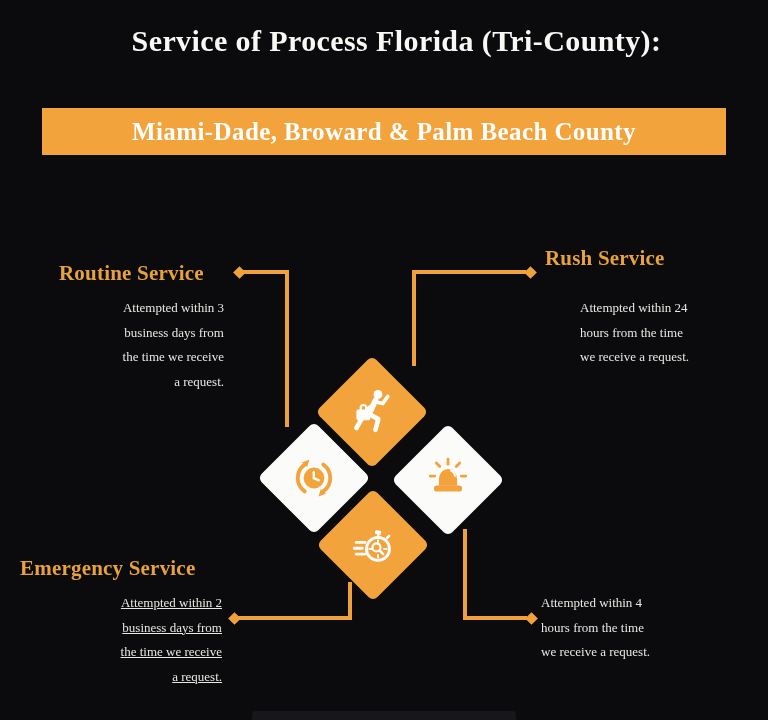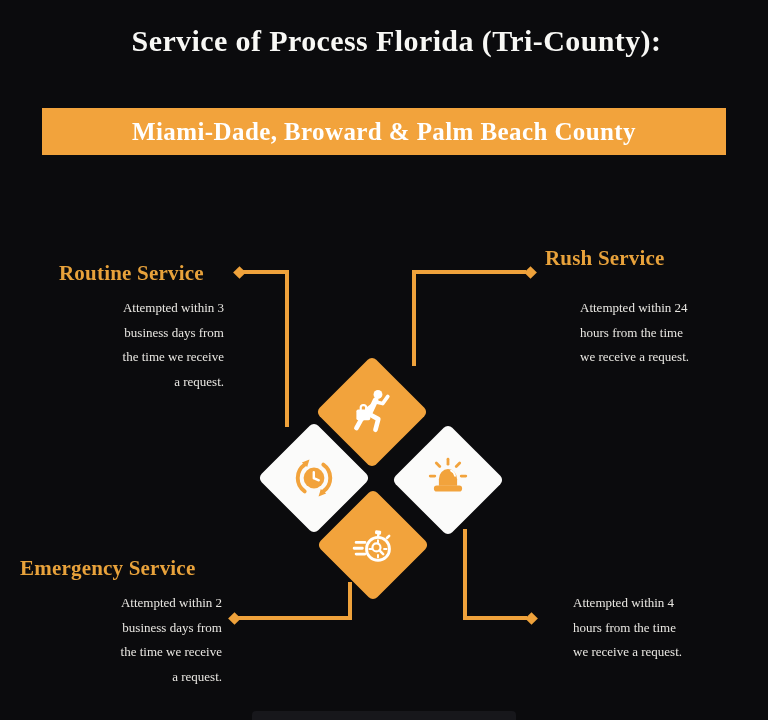--- a/index.html
+++ b/index.html
@@ -61,28 +61,28 @@
   </p>
 
   <h2 class="svc-name" style="left:545px; top:246px;">Rush Service</h2>
   <p class="svc-body" style="left:544px; top:296px; width:195px;margin-left:36px;">
     <span class="line">Attempted within 24</span>
     <span class="line">hours from the time</span>
     <span class="line">we receive a request.</span>
   </p>
 
   <h2 class="svc-name" style="left:20px; top:556px;">Emergency Service</h2>
-  <p class="svc-body ta-r" style="left:56px; top:591px; width:166px;">
+  <p class="svc-body ta-r" style="left:56px; top:591px; width:166px;text-decoration:underline;">
     <span class="line">Attempted within 2</span>
     <span class="line">business days from</span>
     <span class="line">the time we receive</span>
     <span class="line">a request.</span>
   </p>
 
-  <p class="svc-body" style="left:573px; top:591px; width:195px;">
+  <p class="svc-body" style="left:541px; top:591px; width:195px;">
     <span class="line">Attempted within 4</span>
     <span class="line">hours from the time</span>
     <span class="line">we receive a request.</span>
   </p>
 
   <div class="marker" style="left:234.5px; top:267.5px;"></div>
   <div class="cline" style="left:240px; top:270px; width:48px; height:4px;"></div>
   <div class="cline" style="left:285px; top:270px; width:4px; height:157px;"></div>
 
   <div class="marker" style="left:525.5px; top:267.5px;"></div>

